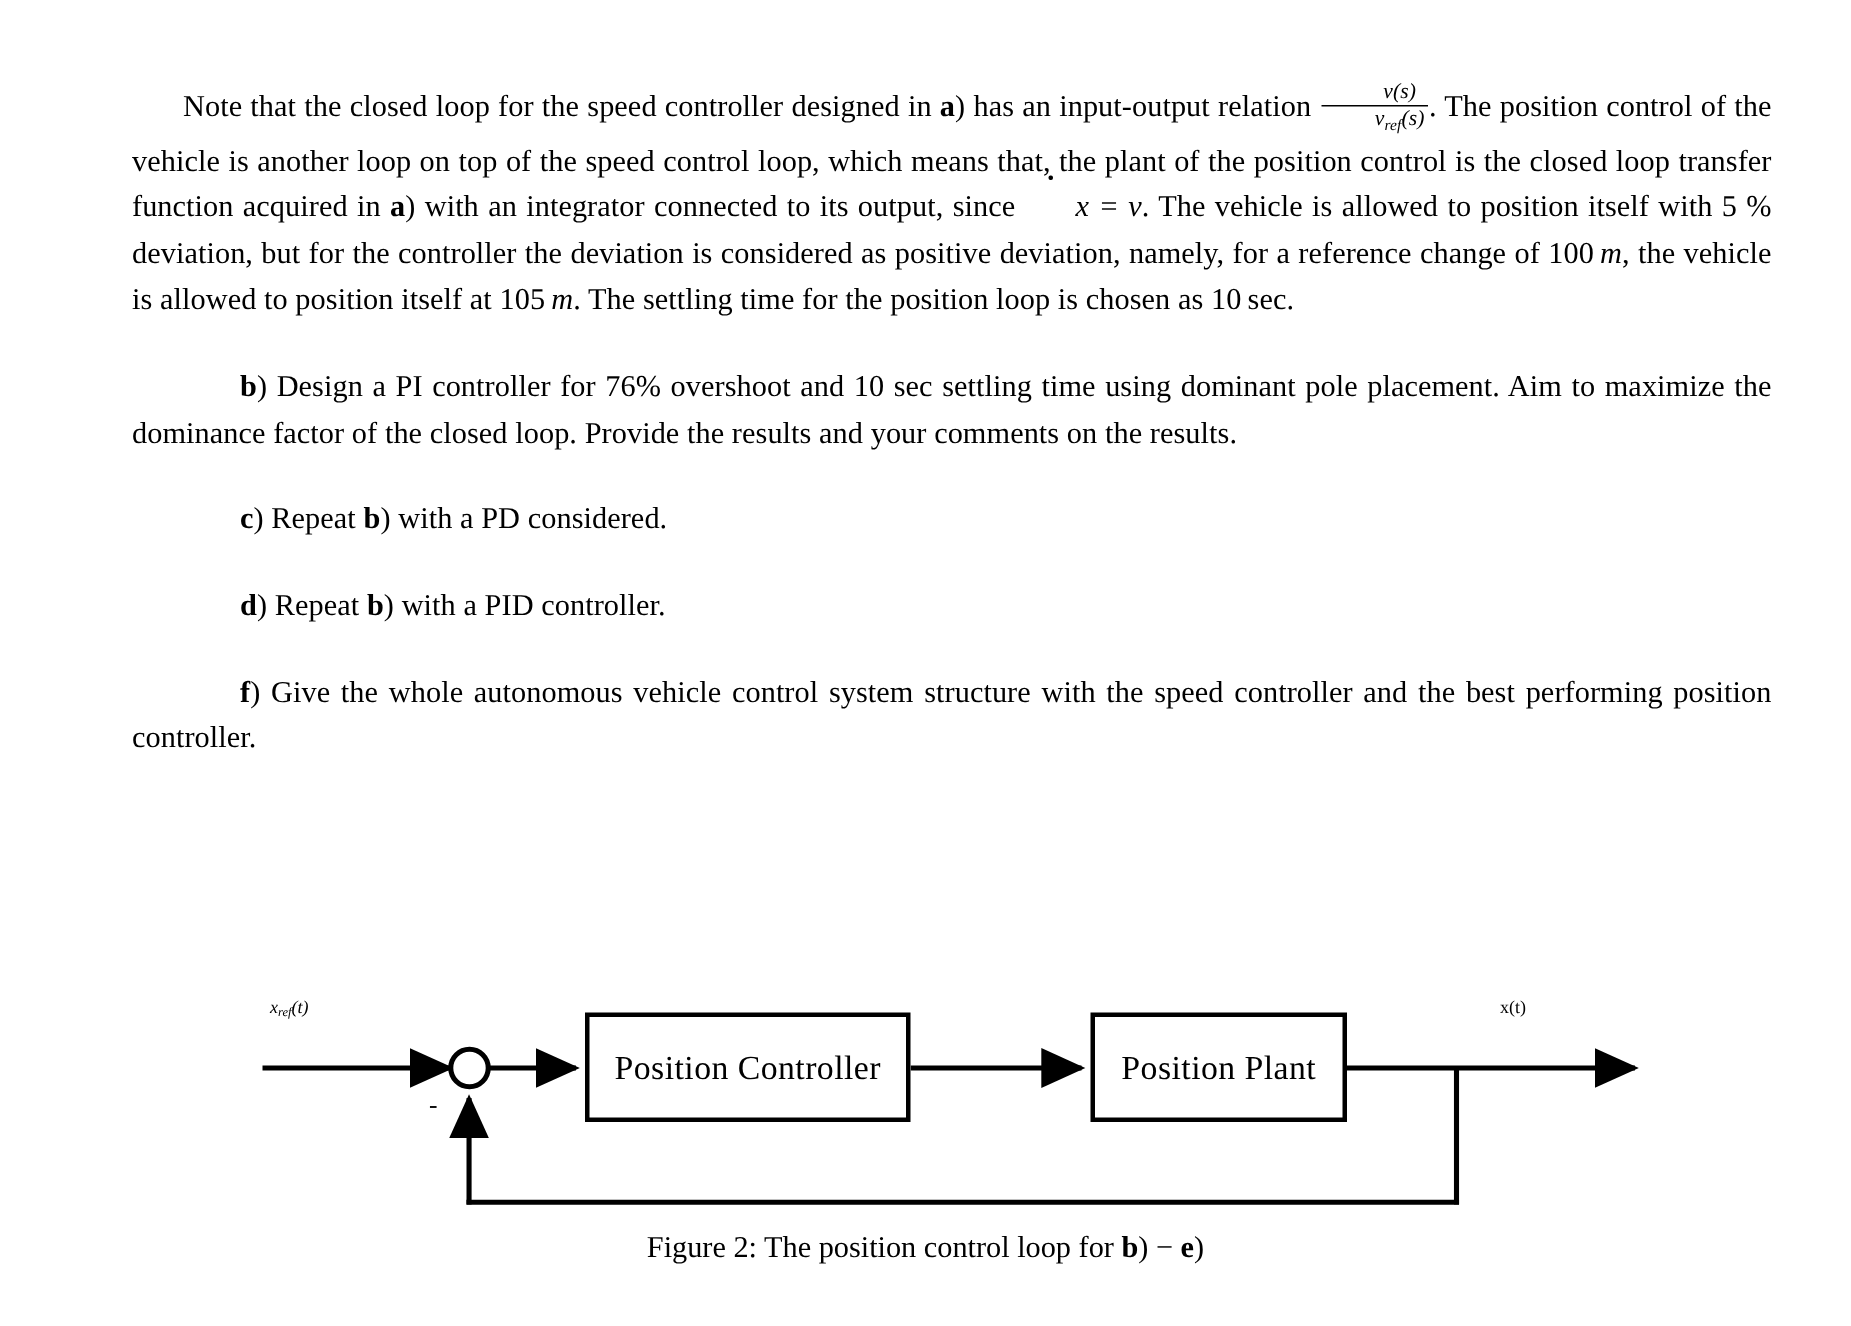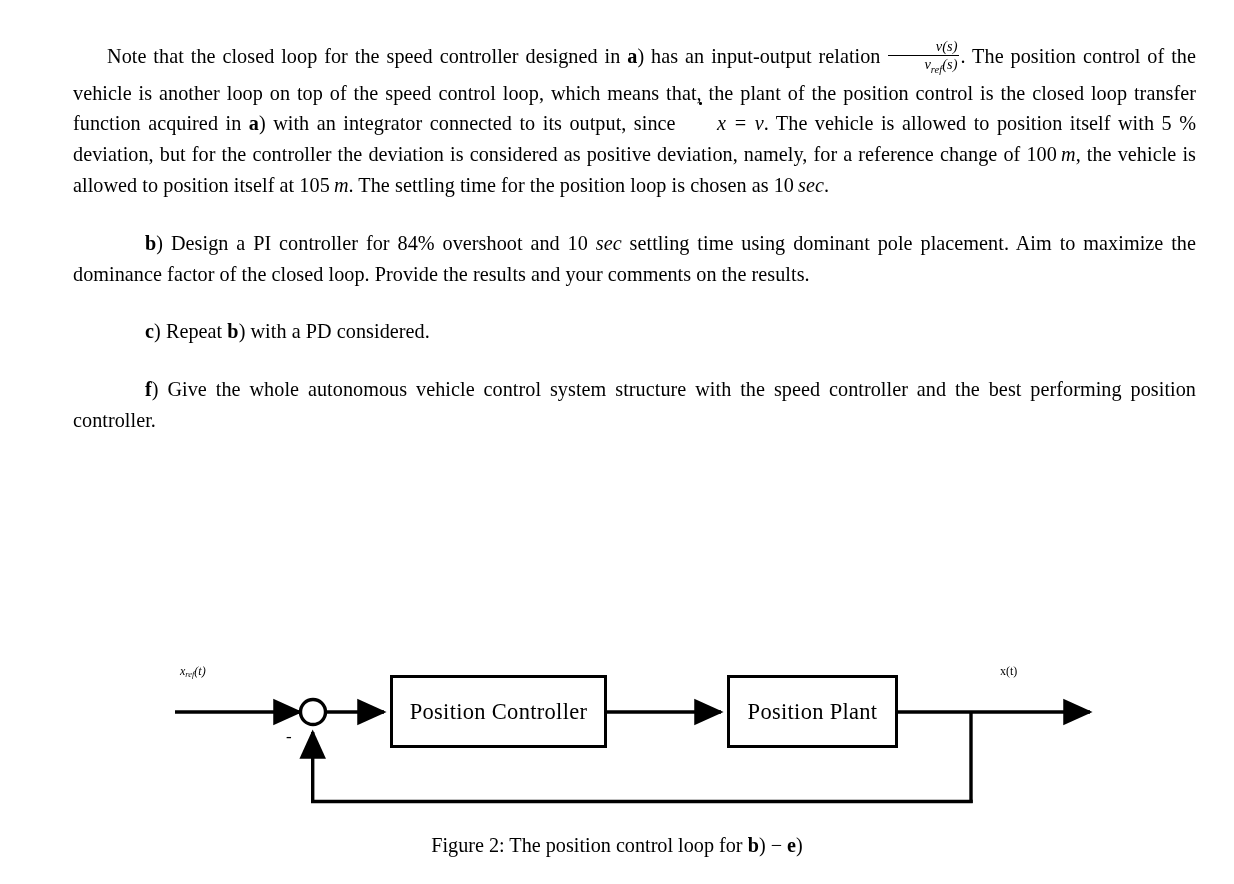--- a/index.html
+++ b/index.html
@@ -25,38 +25,38 @@
 
   
   .textcol {
     position: absolute;
     left: 72px;
     top: 40px;
     width: 1125px;
   }
 
   p.para {
-    margin: 1px;
+    margin: 16px;
     font-size: 20.2px;
     line-height: 30.6px;
     text-align: justify;
     text-justify: inter-word;
     letter-spacing: 0.05px;
   }
   p.para.indent {
     text-indent: 34px;
   }
   p.para.indent-lg {
     text-indent: 72px;
   }
   p.gap-b { margin-top: 28px; }
   p.gap-item { margin-top: 27px; }
 
   .b { font-weight: bold; }
-  .it { font-style: italic; }
+  .it { }
 
   
   .mi {
     font-family: "Liberation Serif", "DejaVu Serif", serif;
     font-style: italic;
   }
 
   .frac {
     display: inline-block;
     vertical-align: -0.62em;
@@ -64,21 +64,20 @@
     font-size: 14.4px;
     line-height: 1.06;
     margin: 0 1px;
     position: relative;
     top: -0.18em;
   }
   .frac .num {
     display: block;
     padding: 0 2px 1px 2px;
     font-style: italic;
-    text-align: right;
   }
   .frac .den {
     display: block;
     border-top: 1.1px solid #000;
     padding: 1px 2px 0 2px;
     font-style: italic;
   }
   .frac sub {
     font-size: 0.72em;
     font-style: italic;
@@ -135,21 +134,21 @@
   }
   .lbl .sub {
     font-size: 0.7em;
     vertical-align: -0.28em;
     font-style: italic;
   }
 
   .caption {
     position: absolute;
     left: 0;
-    top: 194px;
+    top: 181px;
     width: 1234px;
     text-align: center;
     font-size: 20.2px;
   }
 
   svg.wires {
     position: absolute;
     left: 0; top: 0;
     width: 1234px;
     height: 180px;
@@ -158,24 +157,25 @@
 </style>
 </head>
 <body>
 
 <div class="page">
 
   <div class="textcol">
 
     <p class="para indent"><span>Note that the closed loop for the speed controller designed in </span><span class="b">a</span><span>) has an input-output relation </span><span class="frac"><span class="num">v(s)</span><span class="den"><span>v</span><sub>ref</sub><span>(s)</span></span></span><span>. The position control of the vehicle is another loop on top of the speed control loop, which means that, the plant of the position control is the closed loop transfer function acquired in </span><span class="b">a</span><span>) with an integrator connected to its output, since </span><span class="dotvar">x</span><span class="mi"> = v</span><span>. The vehicle is allowed to position itself with </span><span>5 %</span><span> deviation, but for the controller the deviation is considered as positive deviation, namely, for a reference change of </span><span>100 <span class="mi">m</span></span><span>, the vehicle is allowed to position itself at </span><span>105 <span class="mi">m</span></span><span>. The settling time for the position loop is chosen as </span><span>10 <span class="it">sec</span></span><span>.</span></p>
 
-    <p class="para indent-lg gap-b"><span class="b">b</span><span>) Design a PI controller for 84% overshoot and 10 </span><span class="it">sec</span><span> settling time using dominant pole placement. Aim to maximize the dominance factor of the closed loop. Provide the results and your comments on the results.</span></p>
+    <p class="para indent-lg gap-b"><span class="b">b</span><span>) Design a PI controller for 76% overshoot and 10 </span><span class="it">sec</span><span> settling time using dominant pole placement. Aim to maximize the dominance factor of the closed loop. Provide the results and your comments on the results.</span></p>
 
     <p class="para indent-lg gap-item"><span class="b">c</span><span>) Repeat </span><span class="b">b</span><span>) with a PD considered.</span></p>
 
+    <p class="para indent-lg gap-item"><span class="b">d</span><span>) Repeat </span><span class="b">b</span><span>) with a PID controller.</span></p>
 
 
     <p class="para indent-lg gap-item"><span class="b">f</span><span>) Give the whole autonomous vehicle control system structure with the speed controller and the best performing position controller.</span></p>
 
   </div>
 
   <div class="figure">
 
     <div class="diagram">
 

